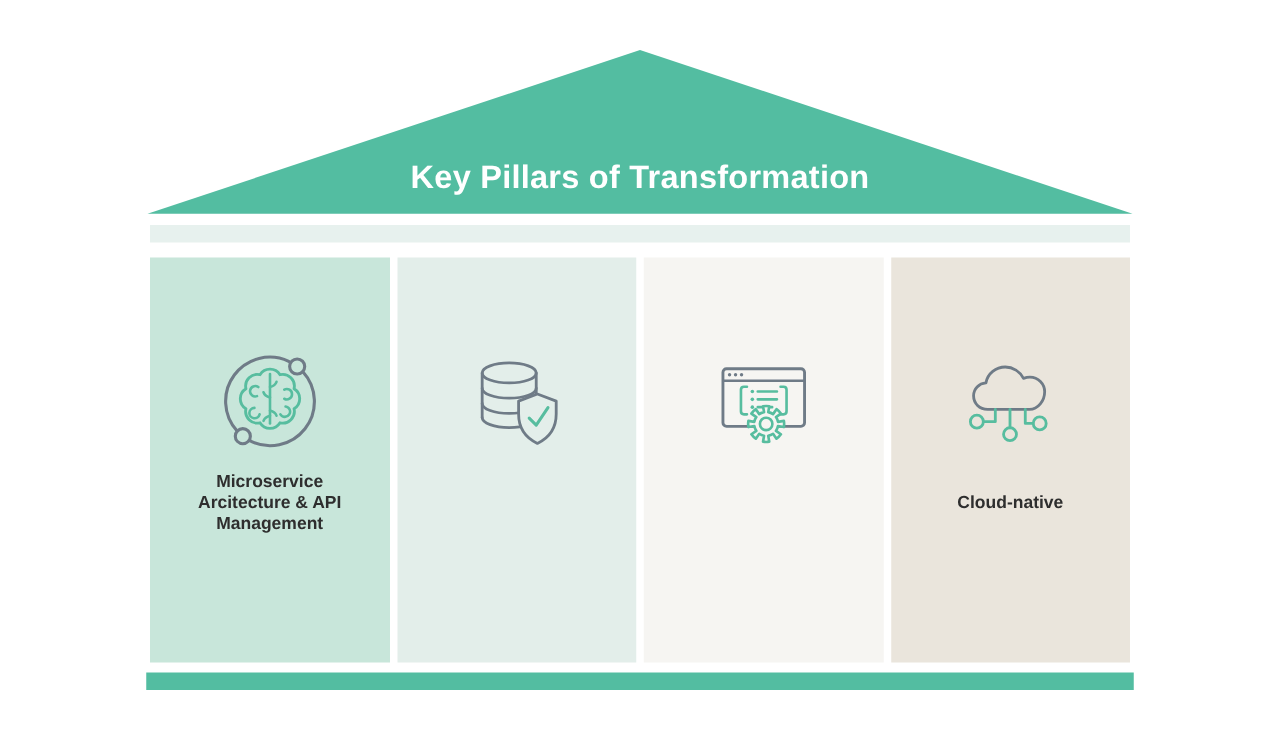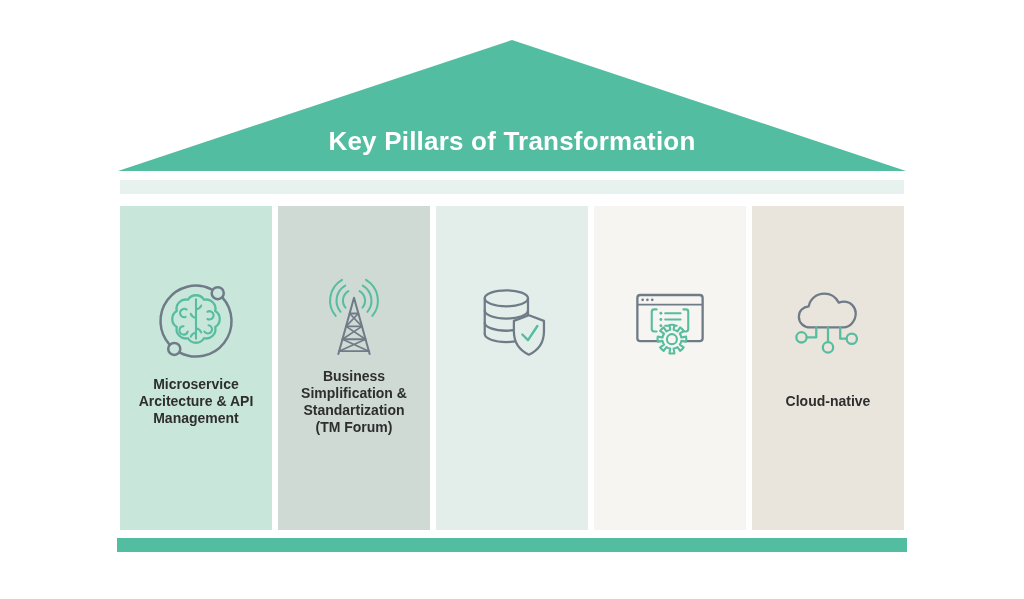--- a/index.html
+++ b/index.html
@@ -89,39 +89,20 @@
           <path class="sn rc" stroke-width="2" d="M50 31 V 69"></path>
           <path class="sn rc" stroke-width="2" d="M50 41 q 4 -1 5 -4 M50 49 q -4 -1 -5 -4 M50 59 q 4 1 5 4 M50 63 q -4 1 -5 4"></path>
           <path class="sn rc" stroke-width="2" d="M41 41 a4 4 0 1 0 -1 7 M61 43 a4 4 0 1 1 0 7 M38 57 a4 4 0 1 0 4 5 M62 56 a4 4 0 1 1 -4 6"></path>
         </svg>
       </div>
       <div class="pillar-label">Microservice
 Arcitecture &amp; API
 Management</div>
     </div>
 
-    <div class="pillar pillar-1">
-      <div class="icon-wrap">
-        <svg width="92" height="92" viewBox="0 0 100 100">
-          <path class="sg rc" stroke-width="2.2" d="M50 27 L33 88 M50 27 L67 88"></path>
-          <path class="sg rc" stroke-width="2" d="M45.3 44 H54.7 M41.4 58 H58.6 M37.5 72 H62.5 M33.8 85 H66.2"></path>
-          <path class="sg rc" stroke-width="1.8" d="M45.3 44 L58.6 58 M54.7 44 L41.4 58 M41.4 58 L62.5 72 M58.6 58 L37.5 72 M37.5 72 L66.2 85 M62.5 72 L33.8 85"></path>
-          <path class="sn rc" stroke-width="2.2" d="M40.8 37.7 A12 12 0 0 1 44 19.6"></path>
-          <path class="sn rc" stroke-width="2.2" d="M35.4 42.2 A19 19 0 0 1 40.5 13.6"></path>
-          <path class="sn rc" stroke-width="2.2" d="M30.1 46.7 A26 26 0 0 1 37 7.5"></path>
-          <path class="sn rc" stroke-width="2.2" d="M59.2 37.7 A12 12 0 0 0 56 19.6"></path>
-          <path class="sn rc" stroke-width="2.2" d="M64.6 42.2 A19 19 0 0 0 59.5 13.6"></path>
-          <path class="sn rc" stroke-width="2.2" d="M69.9 46.7 A26 26 0 0 0 63 7.5"></path>
-        </svg>
-      </div>
-      <div class="pillar-label">Business
-Simplification &amp;
-Standartization
-(TM Forum)</div>
-    </div>
 
     <div class="pillar pillar-2">
       <div class="icon-wrap">
         <svg width="94" height="94" viewBox="0 0 100 100">
           <ellipse class="sg" stroke-width="2.4" cx="44" cy="28" rx="23" ry="8.5"></ellipse>
           <path class="sg rc" stroke-width="2.4" d="M21 28 V66 M67 28 V66"></path>
           <path class="sg rc" stroke-width="2.4" d="M21 41 A23 8.5 0 0 0 67 41"></path>
           <path class="sg rc" stroke-width="2.4" d="M21 54 A23 8.5 0 0 0 67 54"></path>
           <path class="sg rc" stroke-width="2.4" d="M21 66 A23 8.5 0 0 0 67 66"></path>
           <path class="sg rc fill-p2" stroke-width="2.4" d="M68 46 L84 52 V63 C84 75 77.5 83.5 68 88 C58.5 83.5 52 75 52 63 V52 Z"></path>

